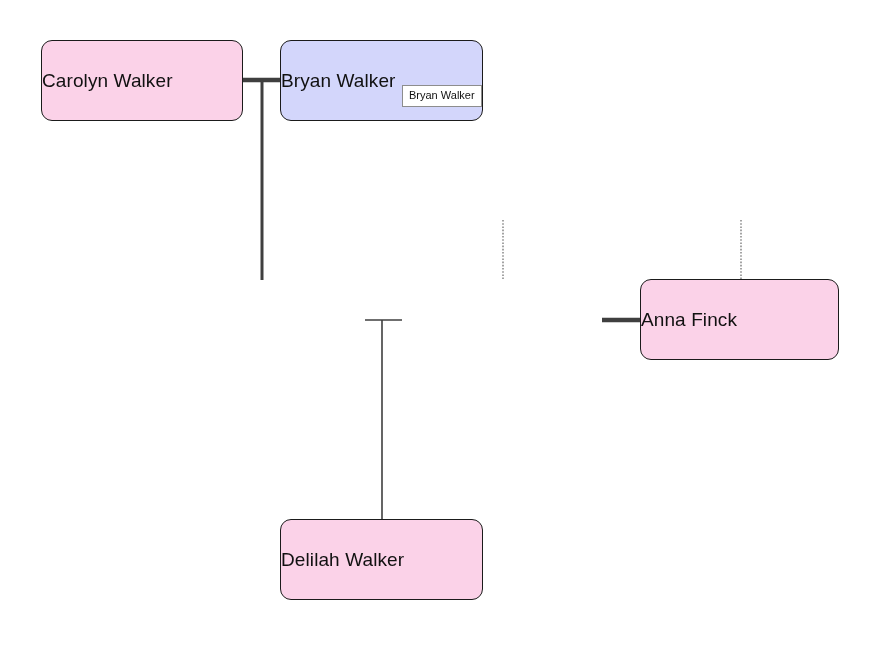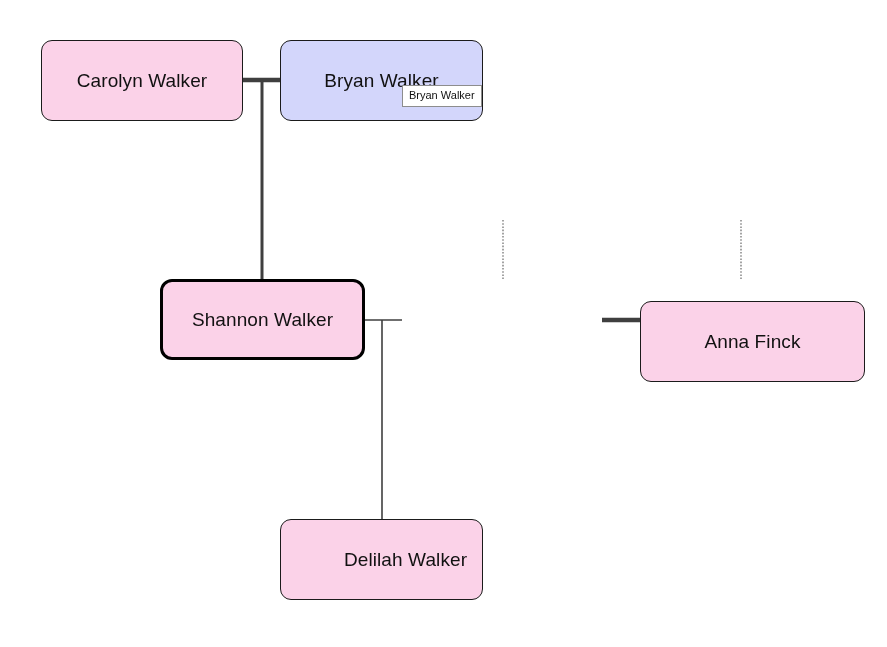--- a/index.html
+++ b/index.html
@@ -30,21 +30,20 @@
     height: 647px;
     pointer-events: none;
   }
 
   
   .node {
     position: absolute;
     box-sizing: border-box;
     display: flex;
     align-items: center;
-    justify-content: center;
     border-radius: 11px;
     border: 1px solid #1b1b1b;
     font-size: 19px;
     line-height: 1;
     color: #111111;
     letter-spacing: 0.1px;
     white-space: nowrap;
     z-index: 3;
   }
   .node.female {
@@ -98,30 +97,27 @@
   </svg>
 
   <div class="node female" style="left:41px; top:40px; width:202px; height:81px;">
     <span class="node-label">Carolyn Walker</span>
   </div>
 
   <div class="node male" style="left:280px; top:40px; width:203px; height:81px;">
     <span class="node-label">Bryan Walker</span>
   </div>
 
-  <div class="node female selected" style="left:160px; top:279px; width:205px; height:81px;">
-    <span class="node-label">Shannon Walker</span>
-  </div>
 
 
-  <div class="node female" style="left:640px; top:279px; width:225px; height:81px;margin-top:22px;">
+  <div class="node female" style="left:640px; top:279px; width:199px; height:81px;">
     <span class="node-label">Anna Finck</span>
   </div>
 
-  <div class="node female" style="left:280px; top:519px; width:203px; height:81px;padding-left:48px;">
+  <div class="node female" style="left:280px; top:519px; width:203px; height:81px;">
     <span class="node-label">Delilah Walker</span>
   </div>
 
   <div class="tooltip" style="left:402px; top:85px;">
     <span>Bryan Walker</span>
   </div>
 
 </div>
 
 </body></html>

